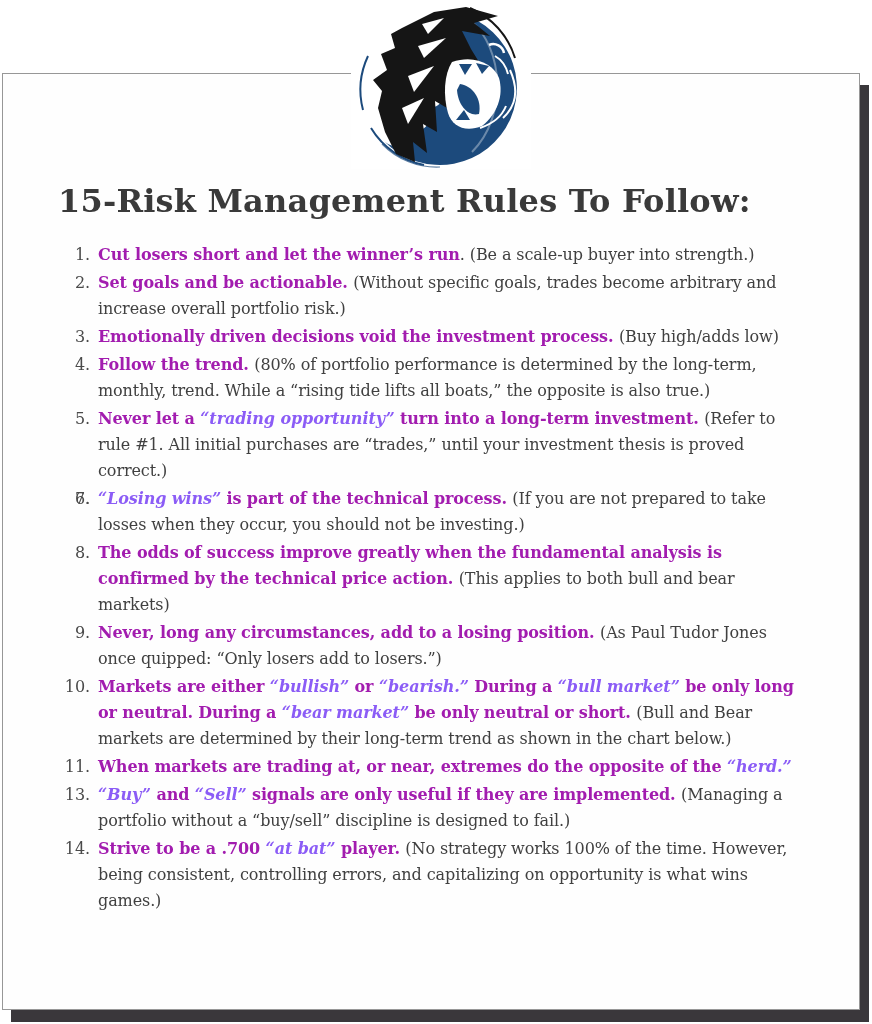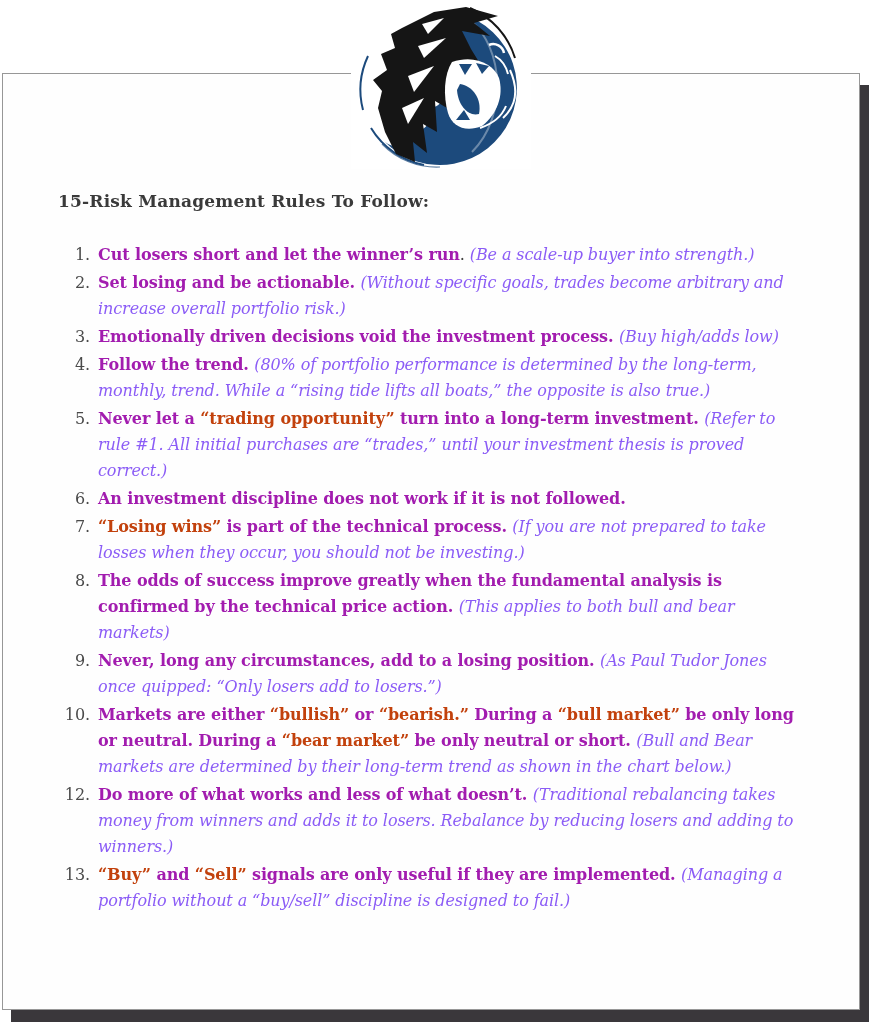--- a/index.html
+++ b/index.html
@@ -9,60 +9,61 @@
     font-family:"DejaVu Serif","Liberation Serif",serif;
   }
   .card{
     position:absolute;left:2px;top:73px;width:858px;height:937px;
     background:#fefefe;border:1px solid #979797;
     box-shadow:9px 12px 0 0 #3a373b;
     box-sizing:border-box;
     padding:112px 52px 0 55px;
   }
   .page-title{
-    font-size:17px;font-weight:700;color:#3a3a3a;margin:0 0 26px 0;
+    font-size:32px;font-weight:700;color:#3a3a3a;margin:0 0 26px 0;
     letter-spacing:.2px;line-height:30px;
   }
   ol.rules{list-style:none;margin:0;padding:0 0 0 40px;}
   ol.rules li{
     position:relative;font-size:16px;line-height:26px;color:#3d3d3d;
     letter-spacing:-0.1px;margin:0 0 2px 0;
   }
   ol.rules .num{
     position:absolute;left:-40px;width:32px;text-align:right;
     color:#4a4a4a;font-weight:400;
   }
   .s-b{font-weight:700;color:#a21caf;}
-  .s-bi{font-weight:700;color:#c2410c;}
-  .s-i{font-style:italic;color:#8b5cf6;}
+  .s-bi{font-weight:700;font-style:italic;color:#8b5cf6;}
+  .s-i{color:#404040;}
   .s-r{color:#3d3d3d;}
   .logo-wrap{
     position:absolute;left:351px;top:4px;width:180px;height:165px;
     background:#ffffff;z-index:5;
   }
   .logo-wrap svg{display:block;width:100%;height:100%;}
 </style>
 </head>
 <body>
 
 <div class="card">
   <h1 class="page-title">15-Risk Management Rules To Follow:</h1>
   <ol class="rules">
       <li><span class="num">1.</span><span class="s-b">Cut losers short and let the winner’s run</span><span class="s-r">. </span><span class="s-i">(Be a scale-up buyer into strength.)</span></li>
-      <li><span class="num">2.</span><span class="s-b">Set losing and be actionable. </span><span class="s-i">(Without specific goals, trades become arbitrary and increase overall portfolio risk.)</span></li>
+      <li><span class="num">2.</span><span class="s-b">Set goals and be actionable. </span><span class="s-i">(Without specific goals, trades become arbitrary and increase overall portfolio risk.)</span></li>
       <li><span class="num">3.</span><span class="s-b">Emotionally driven decisions void the investment process. </span><span class="s-i"> (Buy high/adds low)</span></li>
       <li><span class="num">4.</span><span class="s-b">Follow the trend. </span><span class="s-i">(80% of portfolio performance is determined by the long-term, monthly, trend. While a “rising tide lifts all boats,” the opposite is also true.)</span></li>
       <li><span class="num">5.</span><span class="s-b">Never let a </span><span class="s-bi">“trading opportunity”</span><span class="s-b"> turn into a long-term investment. </span><span class="s-i">(Refer to rule #1. All initial purchases are “trades,” until your investment thesis is proved correct.)</span></li>
-      <li><span class="num">6.</span><span class="s-b">An investment discipline does not work if it is not followed.</span></li>
+      <li><span class="num">6.</span></li>
       <li><span class="num">7.</span><span class="s-bi">“Losing wins”</span><span class="s-b"> is part of the technical process. </span><span class="s-i">(If you are not prepared to take losses when they occur, you should not be investing.)</span></li>
       <li><span class="num">8.</span><span class="s-b">The odds of success improve greatly when the fundamental analysis is confirmed by the technical price action. </span><span class="s-i">(This applies to both bull and bear markets)</span></li>
       <li><span class="num">9.</span><span class="s-b">Never, long any circumstances, add to a losing position. </span><span class="s-i">(As Paul Tudor Jones once quipped: “Only losers add to losers.”)</span></li>
       <li><span class="num">10.</span><span class="s-b">Markets are either </span><span class="s-bi">“bullish”</span><span class="s-b"> or </span><span class="s-bi">“bearish.”</span><span class="s-b"> During a </span><span class="s-bi">“bull market”</span><span class="s-b"> be only long or neutral. During a </span><span class="s-bi">“bear market”</span><span class="s-b"> be only neutral or short. </span><span class="s-i">(Bull and Bear markets are determined by their long-term trend as shown in the chart below.)</span></li>
-      <li><span class="num">12.</span><span class="s-b">Do more of what works and less of what doesn’t. </span><span class="s-i">(Traditional rebalancing takes money from winners and adds it to losers. Rebalance by reducing losers and adding to winners.)</span></li>
+      <li><span class="num">11.</span><span class="s-b">When markets are trading at, or near, extremes do the opposite of the </span><span class="s-bi">“herd.”</span></li>
       <li><span class="num">13.</span><span class="s-bi">“Buy”</span><span class="s-b"> and </span><span class="s-bi">“Sell”</span><span class="s-b"> signals are only useful if they are implemented. </span><span class="s-i">(Managing a portfolio without a “buy/sell” discipline is designed to fail.)</span></li>
+      <li><span class="num">14.</span><span class="s-b">Strive to be a .700 </span><span class="s-bi">“at bat”</span><span class="s-b"> player. </span><span class="s-i">(No strategy works 100% of the time. However, being consistent, controlling errors, and capitalizing on opportunity is what wins games.)</span></li>
     </ol>
 </div>
 
 <div class="logo-wrap">
   <svg viewBox="0 0 178 165" aria-hidden="true">
 
     <path d="M 118,4 A 80,80 0 0 1 163,54" fill="none" stroke="var(--logo-black,#151515)" stroke-width="2"></path>
     <path d="M 16,52 A 80,80 0 0 0 11,106" fill="none" stroke="var(--logo-blue,#1c4a7c)" stroke-width="2"></path>
     <path d="M 19,124 A 80,80 0 0 0 72,161" fill="none" stroke="var(--logo-blue,#1c4a7c)" stroke-width="2"></path>
     <path d="M 30,140 A 76,76 0 0 0 88,163" fill="none" stroke="var(--logo-blue,#1c4a7c)" stroke-width="1.2" opacity="0.7"></path>

